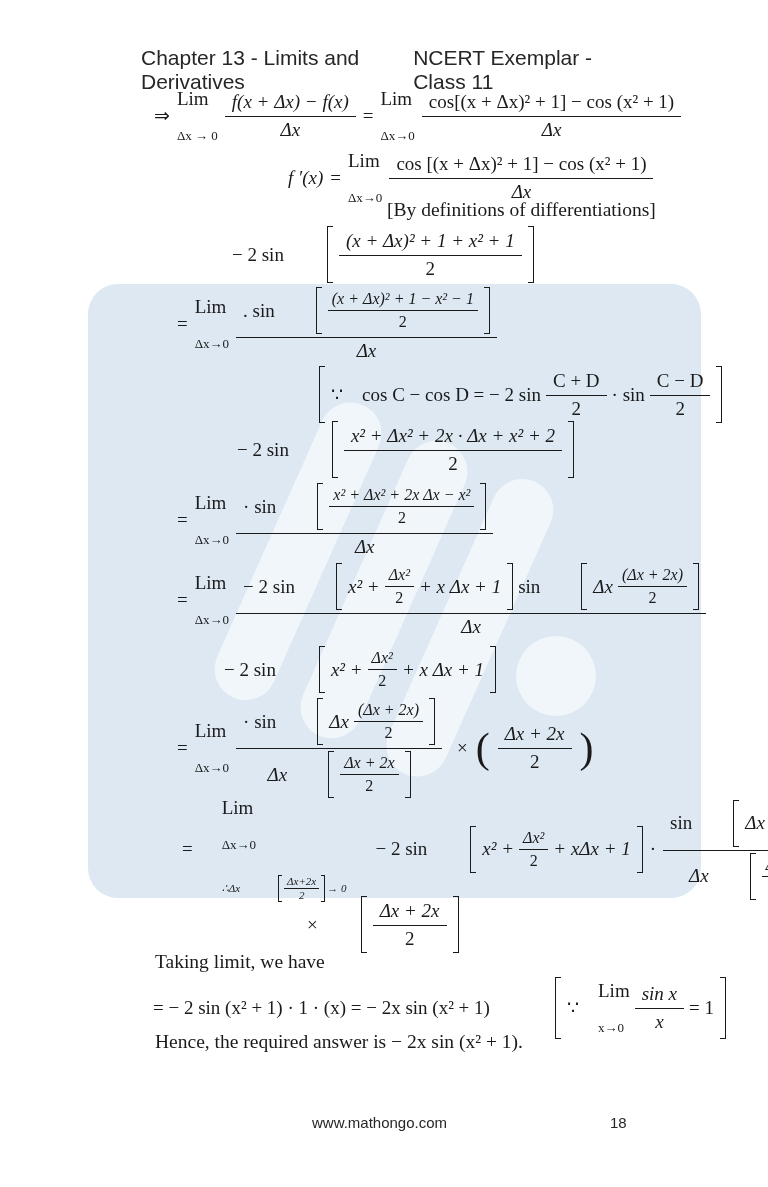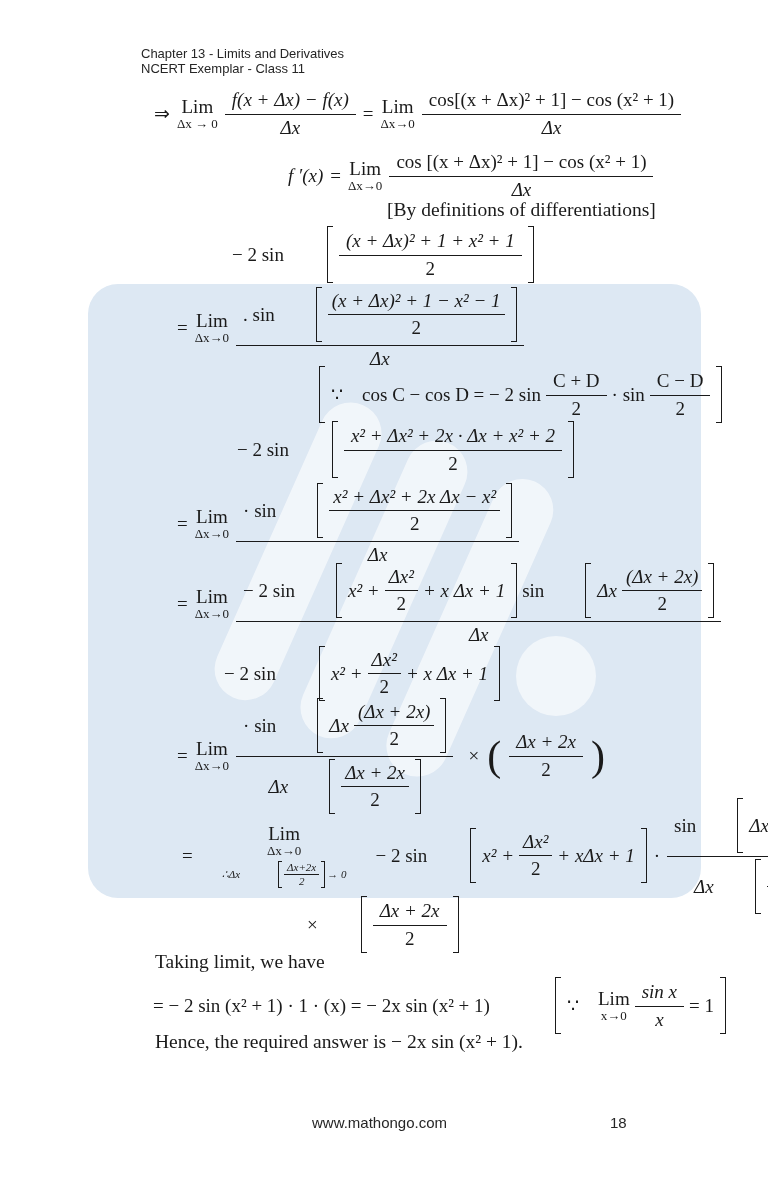--- a/index.html
+++ b/index.html
@@ -1,37 +1,37 @@
 <!DOCTYPE html>
 <html><head>
 <meta charset="utf-8">
 <style>
   * { margin:0; padding:0; box-sizing:border-box; }
   html,body { width:768px; height:1187px; }
   body { background:#ffffff; font-family:"Liberation Serif", serif; color:#1a1a1a; position:relative; overflow:hidden; }
 
   .hdr { position:absolute; top:46px; left:141px; width:492px; display:flex; justify-content:space-between;
-         font-family:"Liberation Sans", sans-serif; font-size:13px; color:#262626;flex-direction:column; }
+         font-family:"Liberation Sans", sans-serif; font-size:21px; color:#262626; }
 
   .panel { position:absolute; left:88px; top:284px; width:613px; height:614px; border-radius:30px;
            background:#dde8f3; overflow:hidden; }
   .panel svg { position:absolute; left:0; top:0; width:100%; height:100%; }
 
   .row { position:absolute; display:flex; align-items:center; font-size:19px; gap:7px; white-space:nowrap; }
   .it { font-style:italic; }
   .txt { font-size:19.5px; }
 
   .frac { display:inline-flex; flex-direction:column; align-items:center; }
   .fn { display:flex; align-items:center; justify-content:center; gap:5px;
         border-bottom:1.5px solid #1a1a1a; padding:1px 7px 3px; }
   .fd { display:flex; align-items:center; justify-content:center; gap:5px; padding-top:2px; }
-  .inn { font-size:19px; }
+  .inn { font-size:16px; }
   .inn .fn { padding:0 4px 2px; border-bottom-width:1.3px; }
 
-  .lim { display:inline-flex; flex-direction:column; align-items:center; line-height:1.12; }
+  .lim { display:inline-flex; flex-direction:column; line-height:1.12;gap:20px; }
   .sub { font-size:13px; }
 
   .brg { display:inline-flex; align-items:stretch;padding-left:36px; }
   .bcap { width:6px; border:1.5px solid #1a1a1a; flex:0 0 6px; }
   .bcap.l { border-right:none; }
   .bcap.r { border-left:none; }
   .bin { display:inline-flex; align-items:center; gap:5px; padding:3px 6px; }
 
   .paren { font-size:42px; font-weight:300; line-height:0; padding:0 1px; font-family:"Liberation Serif",serif; }
 

